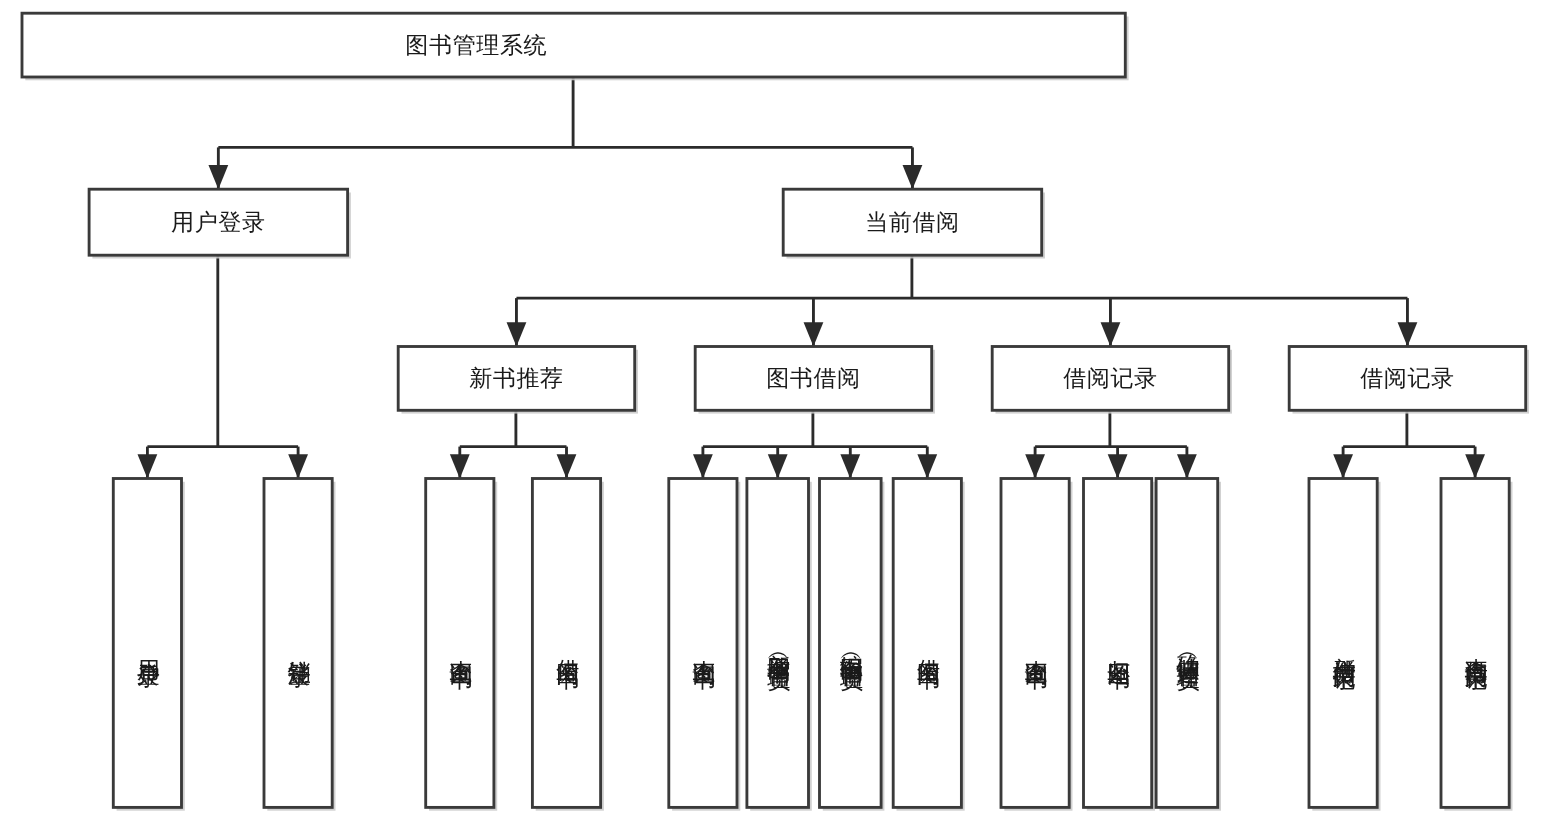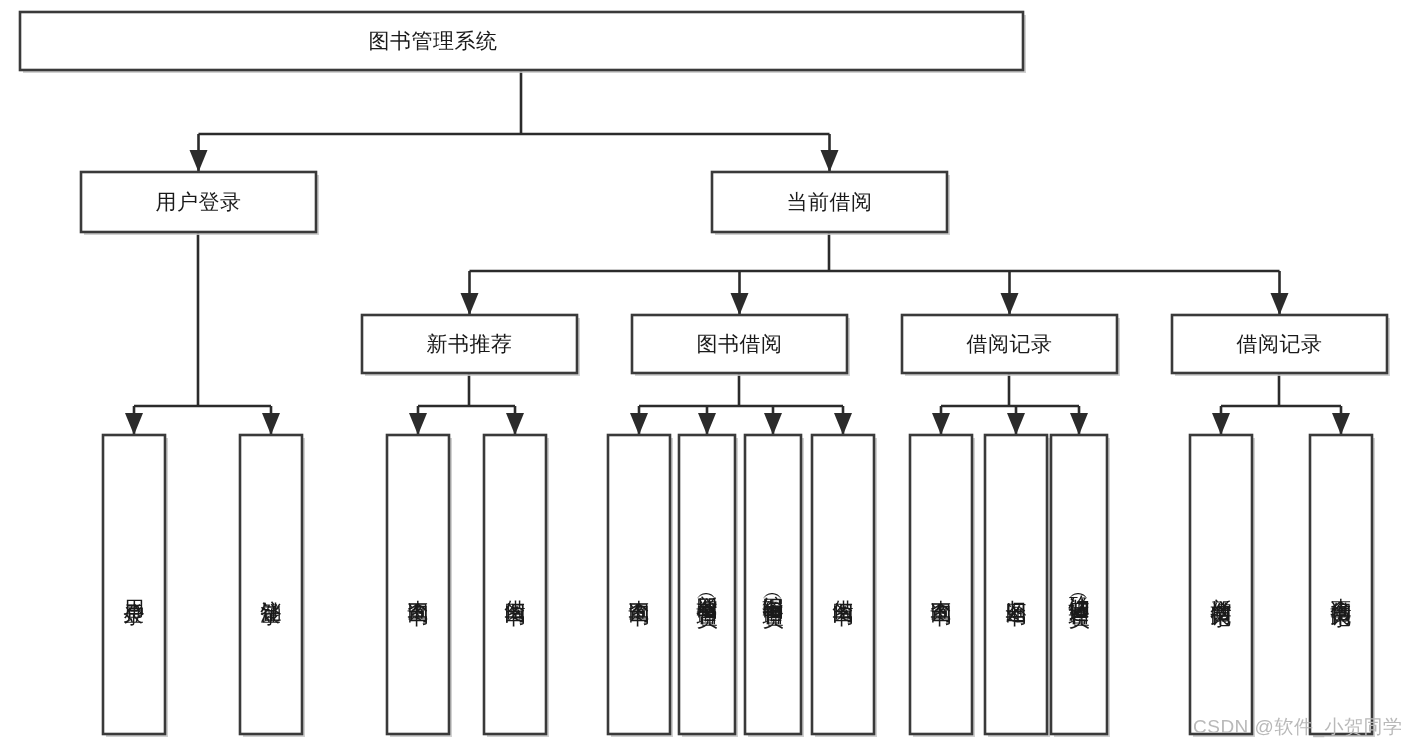--- a/index.html
+++ b/index.html
@@ -197,14 +197,13 @@
       <div class="node-label vertical" style="left: 608px; top: 435px; width: 62px; height: 299px;">查询图书</div>
       <div class="node-label vertical" style="left: 679px; top: 435px; width: 56px; height: 299px;">新增图书（管理员）</div>
       <div class="node-label vertical" style="left: 745px; top: 435px; width: 56px; height: 299px;">编辑图书（管理员）</div>
       <div class="node-label vertical" style="left: 812px; top: 435px; width: 62px; height: 299px;">借阅图书</div>
       <div class="node-label vertical" style="left: 910px; top: 435px; width: 62px; height: 299px;">查询图书</div>
       <div class="node-label vertical" style="left: 985px; top: 435px; width: 62px; height: 299px;">归还图书</div>
       <div class="node-label vertical" style="left: 1051px; top: 435px; width: 56px; height: 299px;">确认归还（管理员）</div>
       <div class="node-label vertical" style="left: 1190px; top: 435px; width: 62px; height: 299px;">新增借阅记录</div>
       <div class="node-label vertical" style="left: 1310px; top: 435px; width: 62px; height: 299px;">查询借阅记录</div>
     </div>
-  <div class="watermark" style="left: 1193px; top: 714px;">CSDN @软件_小贺同学</div>
 </div>
 
 </body></html>

